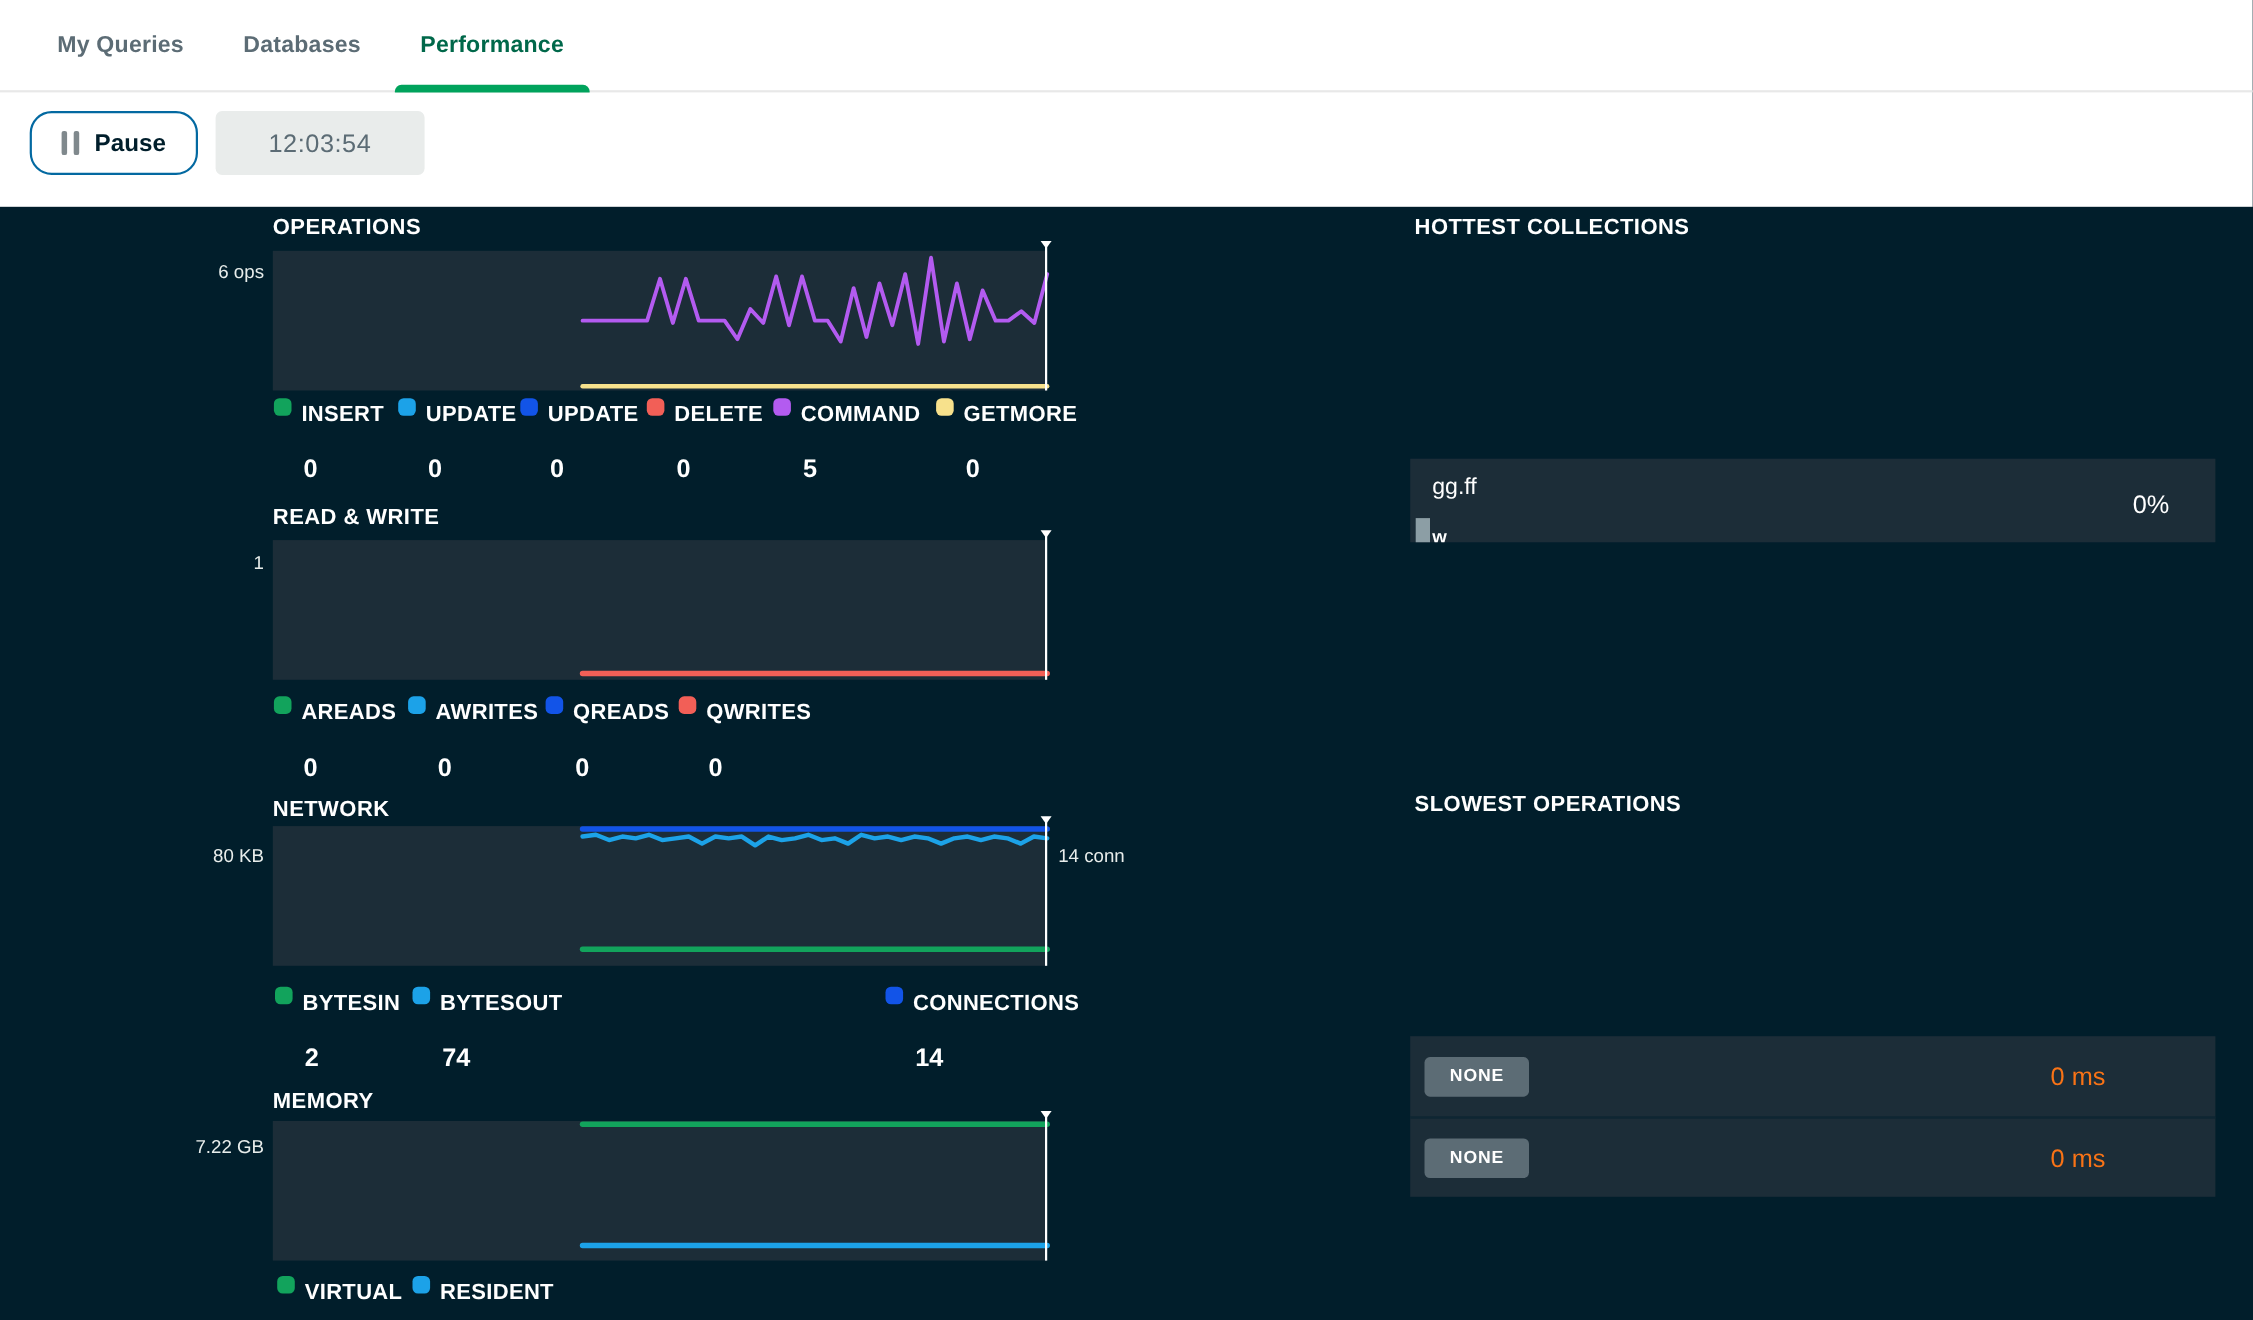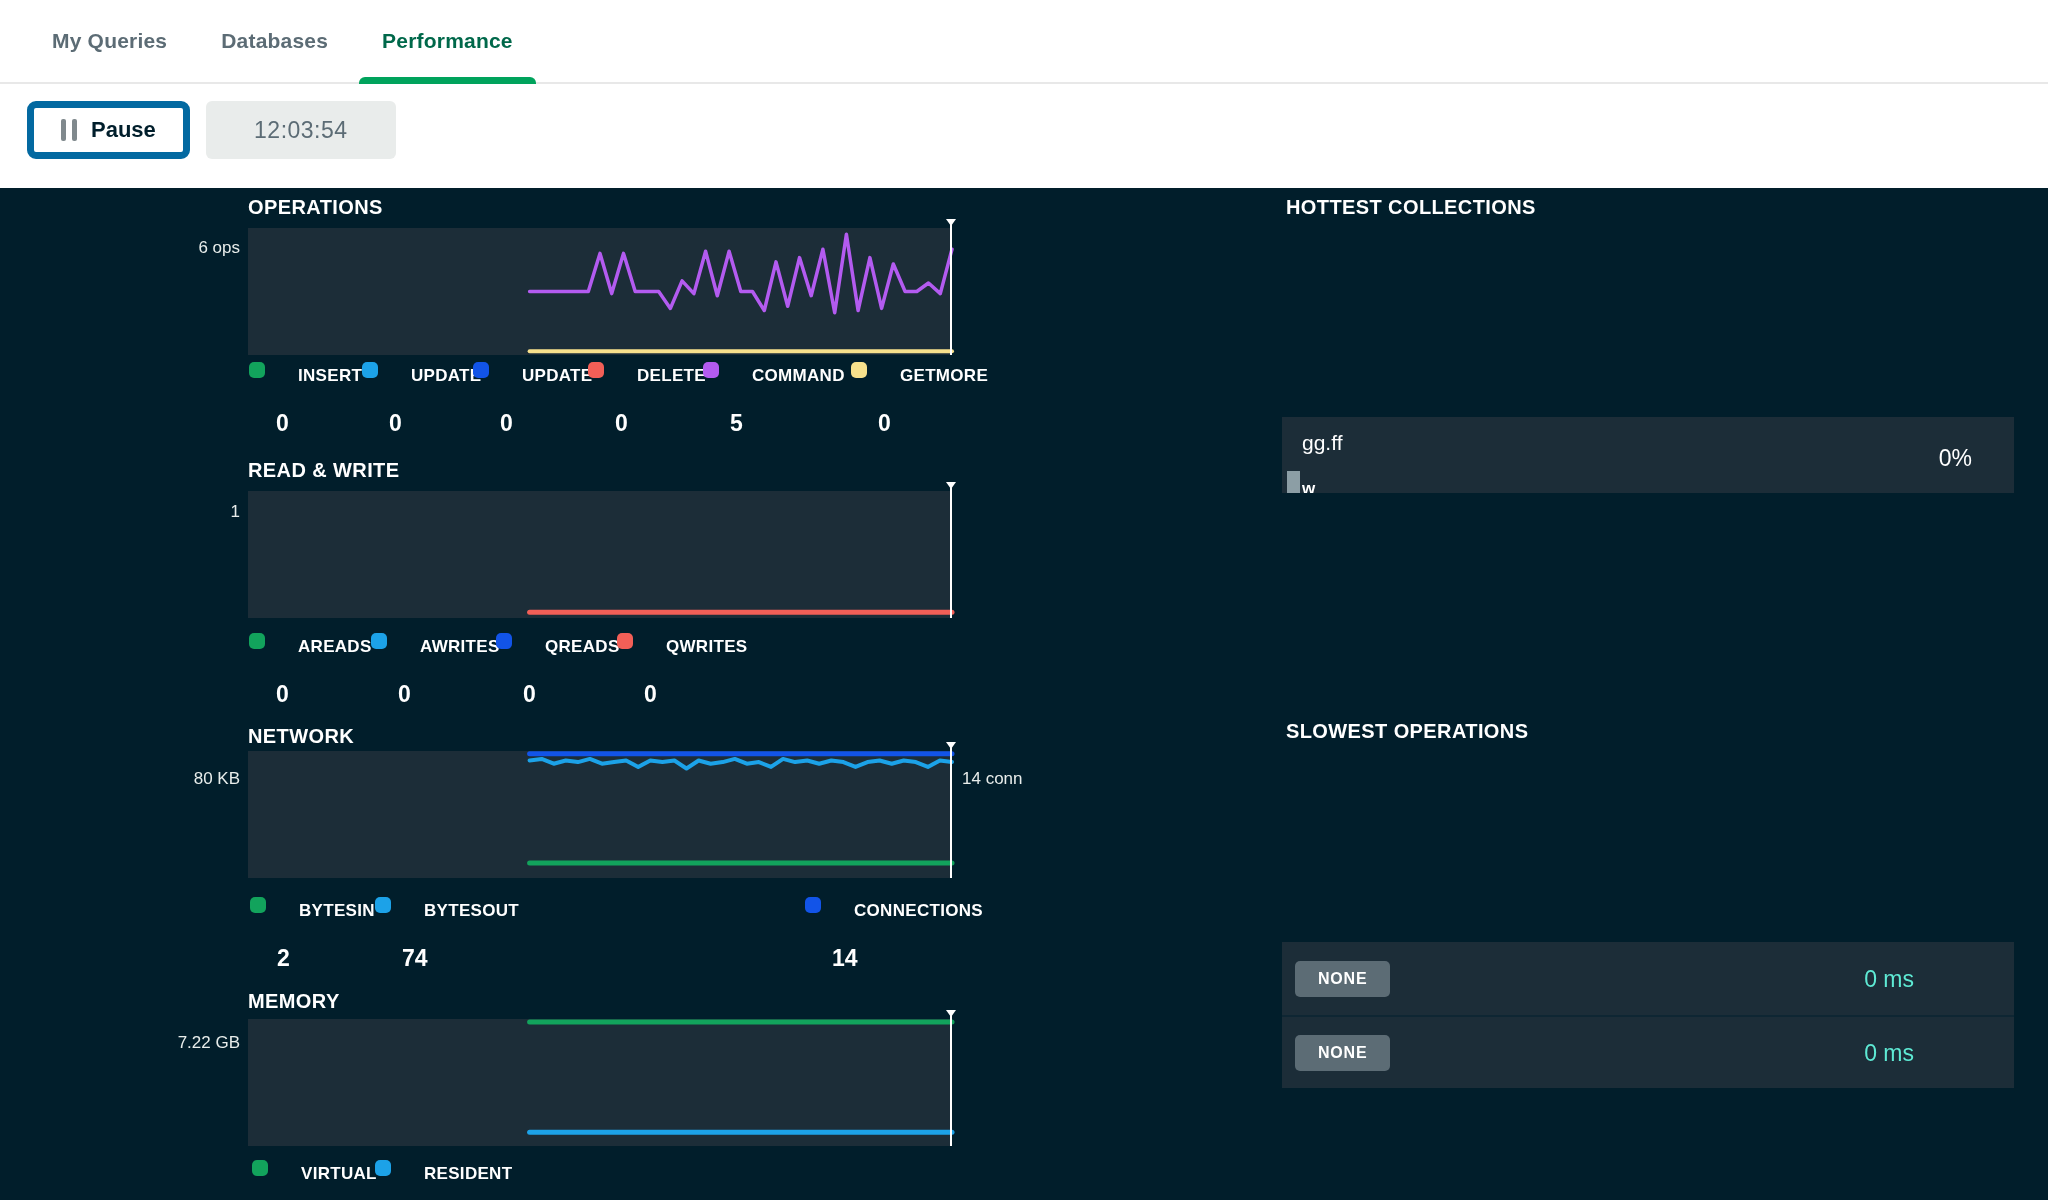--- a/index.html
+++ b/index.html
@@ -26,21 +26,21 @@
   .tab.active::after {
     content:""; position:absolute; left:0; right:0; bottom:-2px; height:7px;
     background:#00A35C; border-radius:6px 6px 0 0;
   }
   .toolbar {
     position:absolute; top:72px; left:0; height:116px;
     display:flex; align-items:center; padding-left:27px; gap:16px;
   }
   .pause-btn {
     display:flex; align-items:center; gap:14px; height:58px; padding:0 27px;
-    background:#FFFFFF; border:7px solid #0369a1; border-radius:9px;
+    background:#FFFFFF; border:2px solid #0369a1; border-radius:20px;
     font-size:22px; font-weight:700; color:#001E2B; cursor:pointer;
   }
   .pause-icon { display:flex; gap:6px; }
   .pause-icon i { display:block; width:5px; height:22px; background:#80898D; border-radius:2px; }
   .time-box {
     height:58px; min-width:190px; padding:0 34px;
     display:flex; align-items:center; justify-content:center;
     background:#E9ECEB; border-radius:6px;
     font-size:23px; color:#5C6C75; letter-spacing:.5px;
   }
@@ -68,21 +68,21 @@
   .cursor::before {
     content:""; position:absolute; top:-1px; left:-4px;
     border-left:5px solid transparent; border-right:5px solid transparent;
     border-top:7px solid #FFFFFF;
   }
 
   .legend { position:absolute; left:0; width:1010px; height:80px; }
   .legend-item { position:absolute; top:0; }
   .l-row { display:flex; align-items:flex-start; gap:9px; }
   .swatch { width:16px; height:16px; border-radius:5px; flex:0 0 auto; }
-  .l-label { font-size:17px; font-weight:700; color:#FFFFFF; margin-top:4px; letter-spacing:.3px;margin-left:24px; }
+  .l-label { font-size:20px; font-weight:700; color:#FFFFFF; margin-top:4px; letter-spacing:.3px; }
   .l-value { margin-left:27px; margin-top:24px; font-size:23px; font-weight:700; color:#FFFFFF; }
 
   
   #chart-0 .legend-item:nth-child(1){left:249px} #chart-0 .legend-item:nth-child(2){left:362px}
   #chart-0 .legend-item:nth-child(3){left:473px} #chart-0 .legend-item:nth-child(4){left:588px}
   #chart-0 .legend-item:nth-child(5){left:703px} #chart-0 .legend-item:nth-child(6){left:851px}
   #chart-1 .legend-item:nth-child(1){left:249px} #chart-1 .legend-item:nth-child(2){left:371px}
   #chart-1 .legend-item:nth-child(3){left:496px} #chart-1 .legend-item:nth-child(4){left:617px}
   #chart-2 .legend-item:nth-child(1){left:250px} #chart-2 .legend-item:nth-child(2){left:375px}
   #chart-2 .legend-item:nth-child(3){left:805px}
@@ -101,21 +101,21 @@
   .s-panel { position:absolute; left:1282px; top:754px; width:732px; }
   .s-row { position:relative; height:73px; background:#1C2D38; }
   .s-row + .s-row { border-top:2px solid #0E2633; }
   .badge {
     position:absolute; left:13px; top:50%; transform:translateY(-50%);
     background:#5C6C75; color:#FFFFFF; font-size:16px; font-weight:700;
     letter-spacing:.8px; padding:9px 23px; border-radius:5px;
   }
   .s-time {
     position:absolute; right:100px; top:50%; transform:translateY(-50%);
-    font-size:23px; color:#5eead4;
+    font-size:23px; color:#f97316;
   }
 </style>
 </head>
 <body>
 
 <div class="header">
   <div class="tabbar">
     <div class="tab">
       <span>My Queries</span>
     </div>

